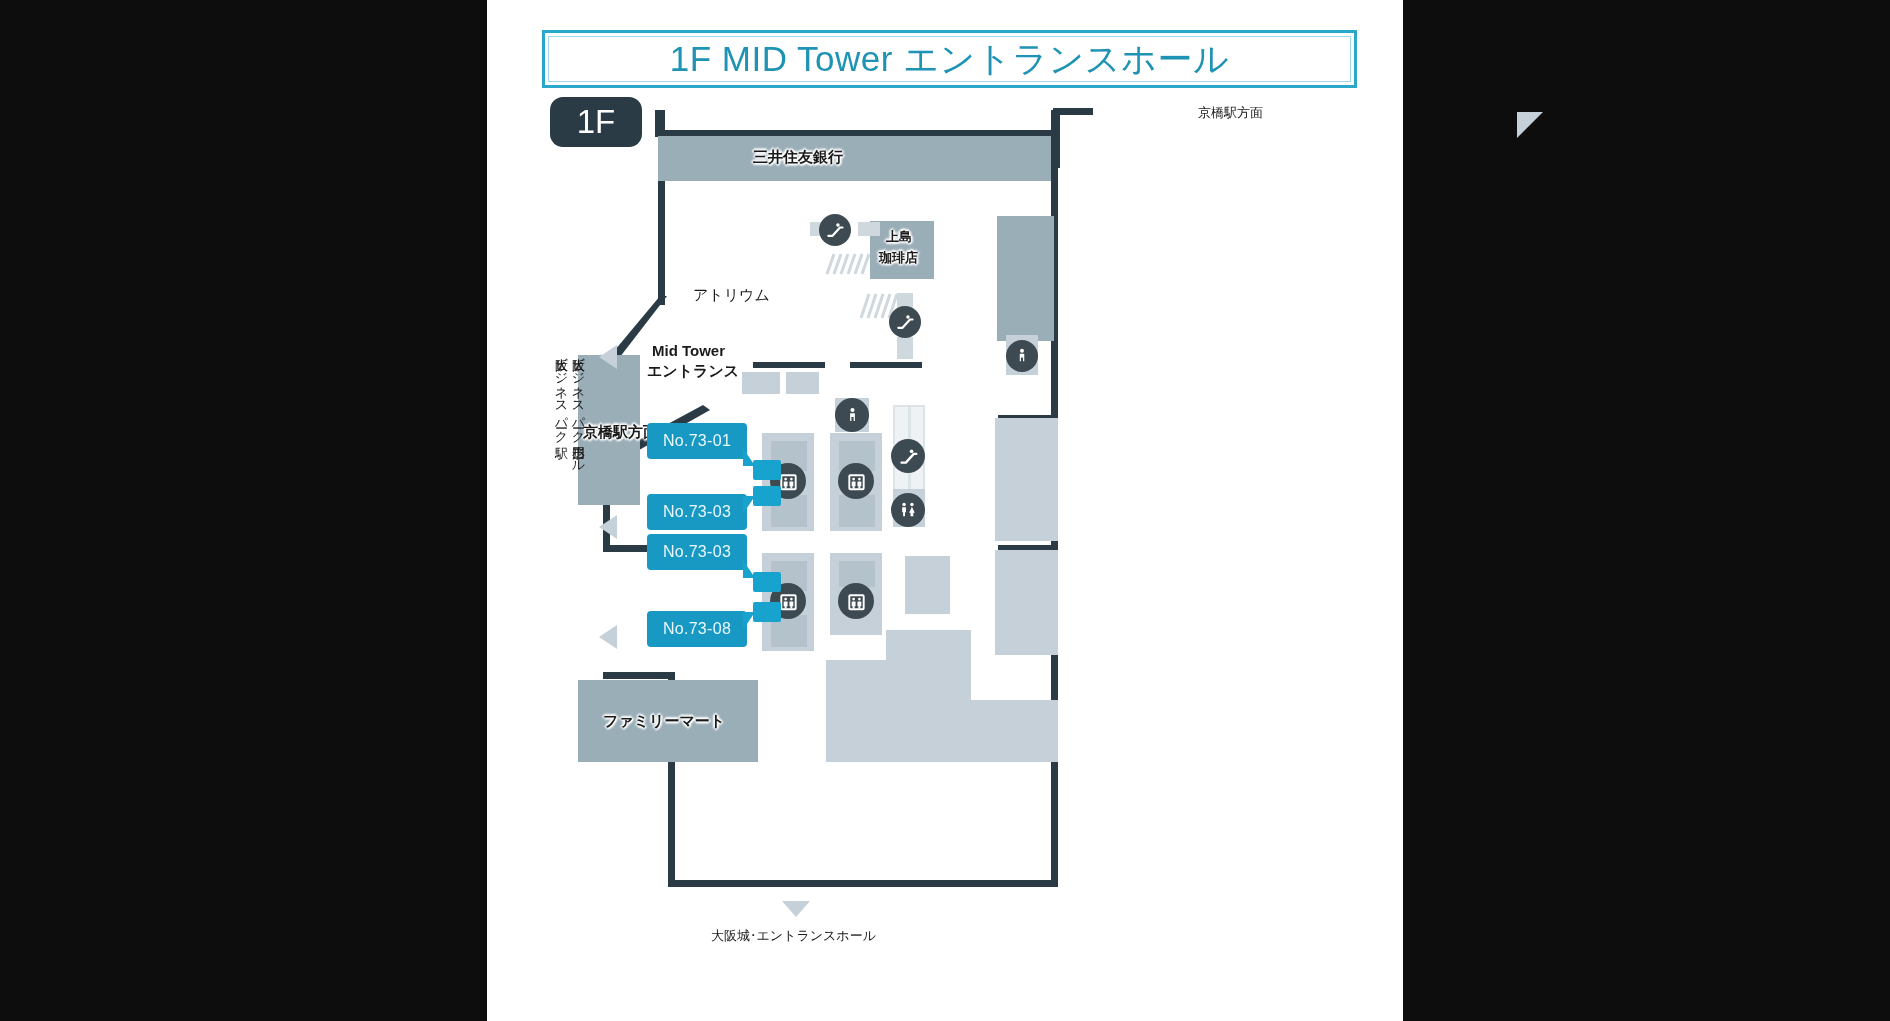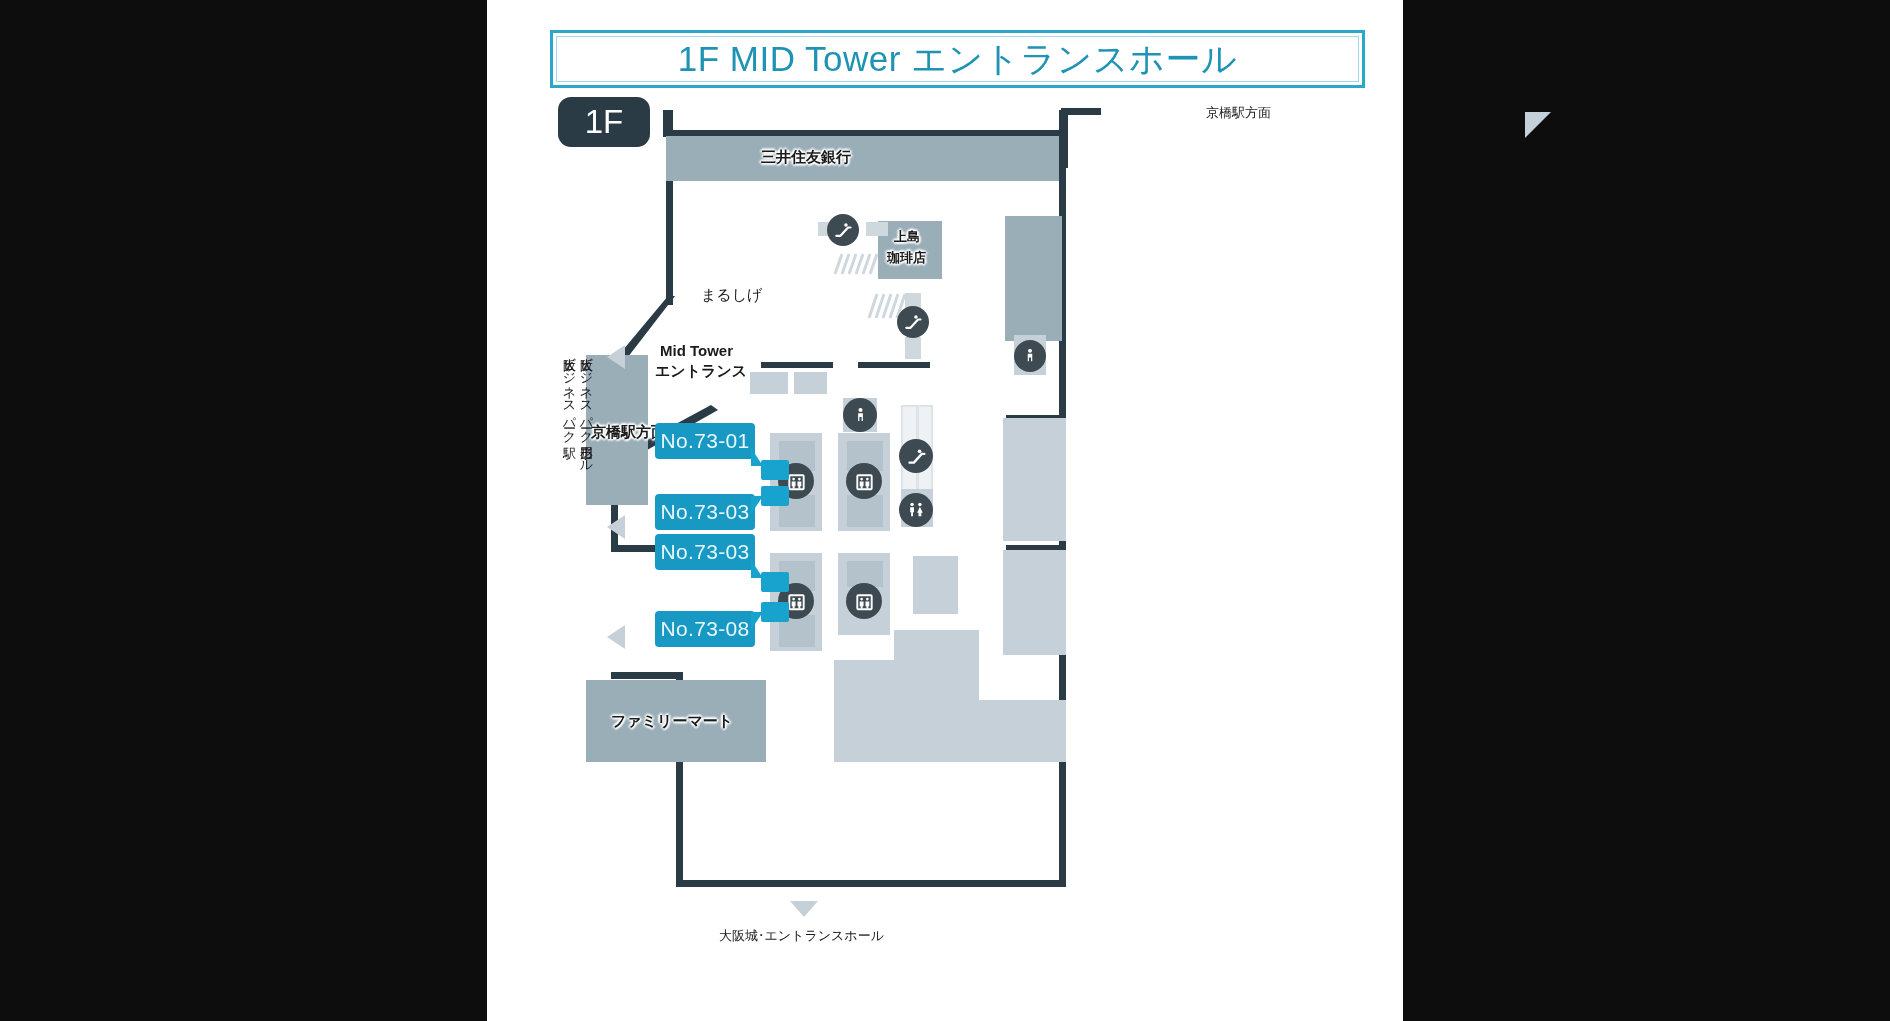--- a/index.html
+++ b/index.html
@@ -1,19 +1,19 @@
 <!DOCTYPE html>
 <html><head>
 <meta charset="utf-8">
 <style>
   html,body{margin:0;padding:0;background:#000;}
   body{width:1890px;height:1021px;font-family:"Liberation Sans","DejaVu Sans",sans-serif;overflow:hidden;}
   #stage{position:relative;width:1890px;height:1021px;background:#0d0d0d;}
   #page{position:absolute;left:487px;top:0;width:916px;height:1021px;background:#ffffff;}
-  #map{position:absolute;left:16px;top:0;width:916px;height:1021px;}
+  #map{position:absolute;left:8px;top:0;width:916px;height:1021px;}
 
   .title-box{position:absolute;left:47px;top:30px;width:815px;height:58px;
     border:3px solid #29a8c9;background:#ffffff;box-sizing:border-box;
     display:flex;align-items:center;justify-content:center;}
   .title-box .inner{position:absolute;left:3px;top:3px;right:3px;bottom:3px;border:1px solid #9fd8e8;pointer-events:none;}
   .title-text{font-size:35px;color:#1f93b4;font-weight:500;letter-spacing:.5px;white-space:nowrap;z-index:2;}
 
   .floor-badge{position:absolute;left:55px;top:97px;width:92px;height:50px;background:#2b3b45;
     border-radius:13px;color:#ffffff;font-size:33px;display:flex;align-items:center;justify-content:center;}
 
@@ -21,21 +21,21 @@
   .bldg{position:absolute;background:#9aaeb8;}
   .bldg-lt{position:absolute;background:#c5d0d8;}
   .bldg-md{position:absolute;background:#b3c2cb;}
 
   .lbl{position:absolute;font-size:15px;color:#1a1a1a;font-weight:bold;white-space:nowrap;
     text-shadow:2px 0 2px #fff,-2px 0 2px #fff,0 2px 2px #fff,0 -2px 2px #fff,1px 1px 2px #fff,-1px -1px 2px #fff;}
   .lbl.plain{text-shadow:none;font-weight:normal;}
   .lbl-sm{font-size:13px;}
   .vert{writing-mode:vertical-rl;text-orientation:upright;}
 
-  .badge{position:absolute;background:#1899c4;color:#eaf8fd;font-size:21px;border-radius:4px;
+  .badge{position:absolute;background:#1899c4;color:#eaf8fd;font-size:16px;border-radius:4px;
     display:flex;align-items:center;justify-content:center;white-space:nowrap;letter-spacing:.3px;text-align:right;}
   .chip{position:absolute;background:#18a3cf;border-radius:2px;}
 
   .icon{position:absolute;border-radius:50%;background:#3d4a52;display:flex;align-items:center;justify-content:center;}
   .icon svg{display:block;}
   .icon-plate{position:absolute;background:#c5d0d8;}
 
   .esc-step{position:absolute;background:#cfd8dd;}
   .arrow-tri{position:absolute;width:0;height:0;}
   .shaft{position:absolute;background:#eef2f4;border:2px solid #dde4e8;box-sizing:border-box;}
@@ -122,21 +122,21 @@
       <svg style="position:absolute;left:104px;top:345px;" width="22" height="26">
         <polygon points="18,0 18,24 0,12" fill="#c5d0d8"></polygon>
       </svg>
       <svg style="position:absolute;left:104px;top:515px;" width="22" height="26">
         <polygon points="18,0 18,24 0,12" fill="#c5d0d8"></polygon>
       </svg>
       <svg style="position:absolute;left:104px;top:625px;" width="22" height="26">
         <polygon points="18,0 18,24 0,12" fill="#c5d0d8"></polygon>
       </svg>
 
-      <div class="lbl plain" style="left:198px;top:286px;">まるしげ</div>
+      <div class="lbl plain" style="left:198px;top:286px;">アトリウム</div>
 
       <div class="lbl" style="left:157px;top:342px;text-align:center;">Mid Tower</div>
       <div class="lbl" style="left:152px;top:362px;">エントランス</div>
 
       <div class="esc-step" style="left:315px;top:222px;width:22px;height:14px;"></div>
       <div class="esc-step" style="left:363px;top:222px;width:22px;height:14px;"></div>
       <div class="icon" style="left:324px;top:214px;width:32px;height:32px;">
         <svg width="20" height="20" viewBox="0 0 24 24">
             <circle cx="15.5" cy="6" r="2.1" fill="#fff"></circle>
             <path d="M4 19 L9 19 L18 9 L21 9" stroke="#fff" stroke-width="2.6" fill="none" stroke-linecap="round" stroke-linejoin="round"></path>

